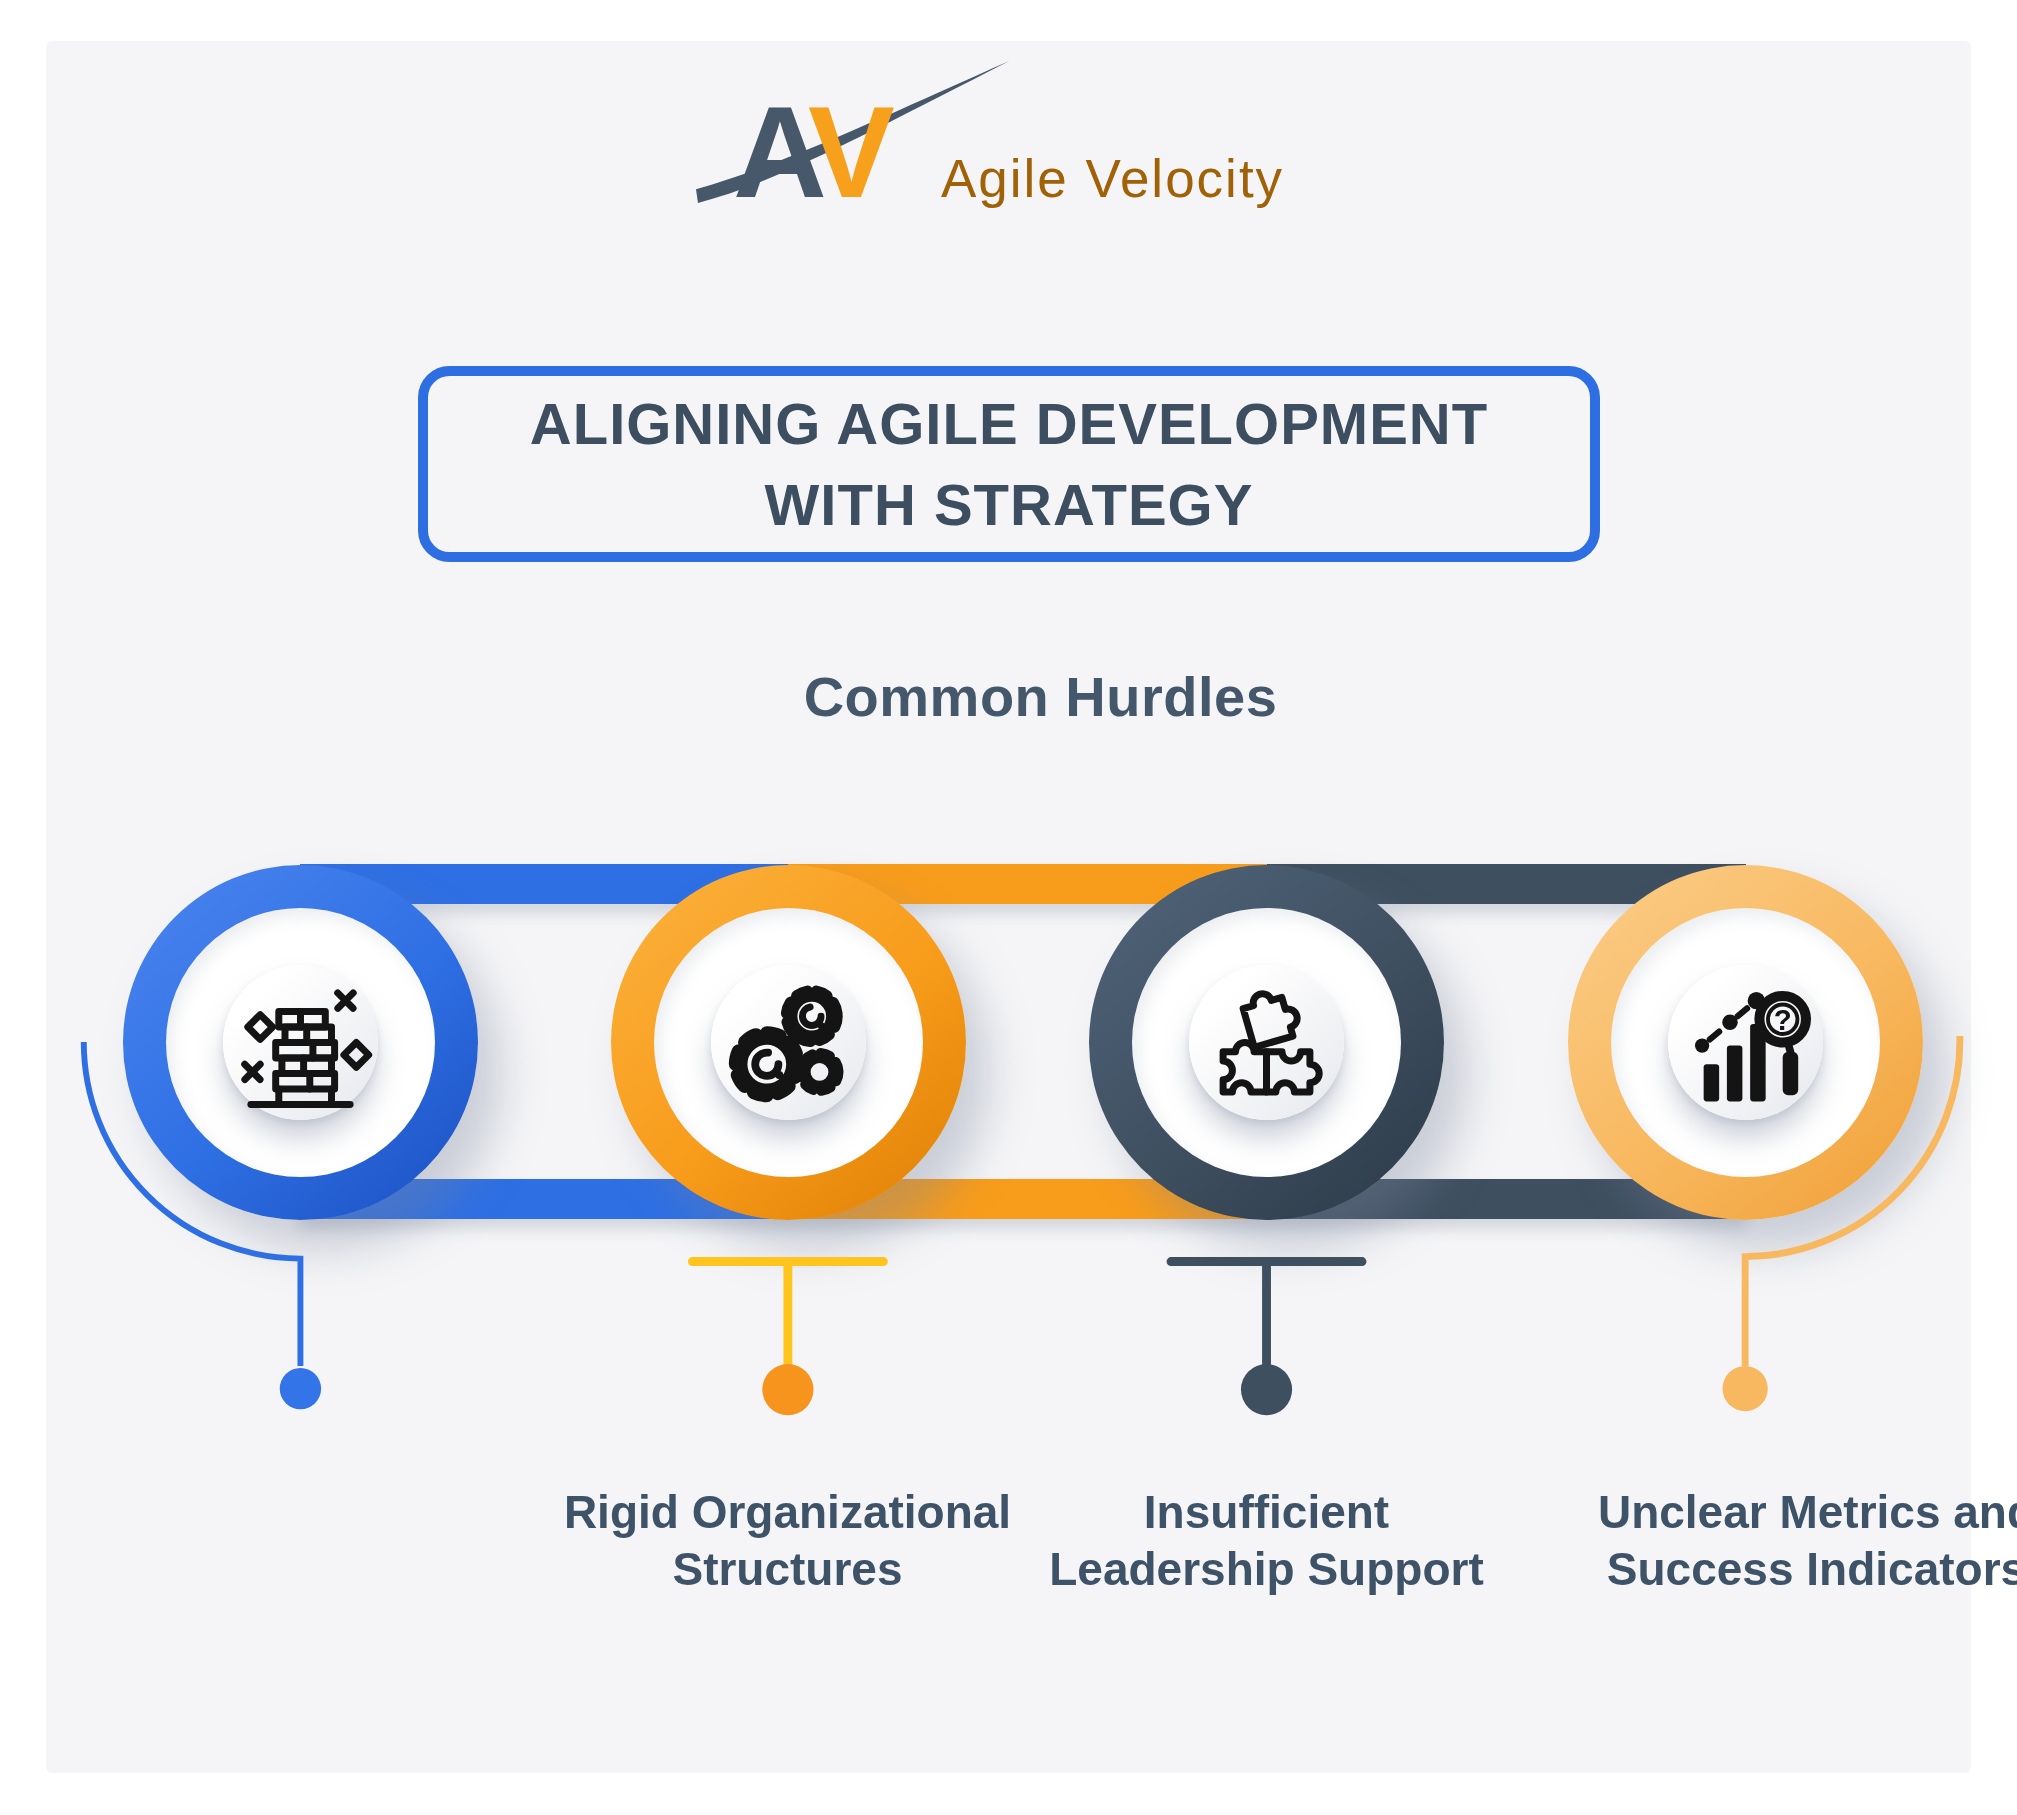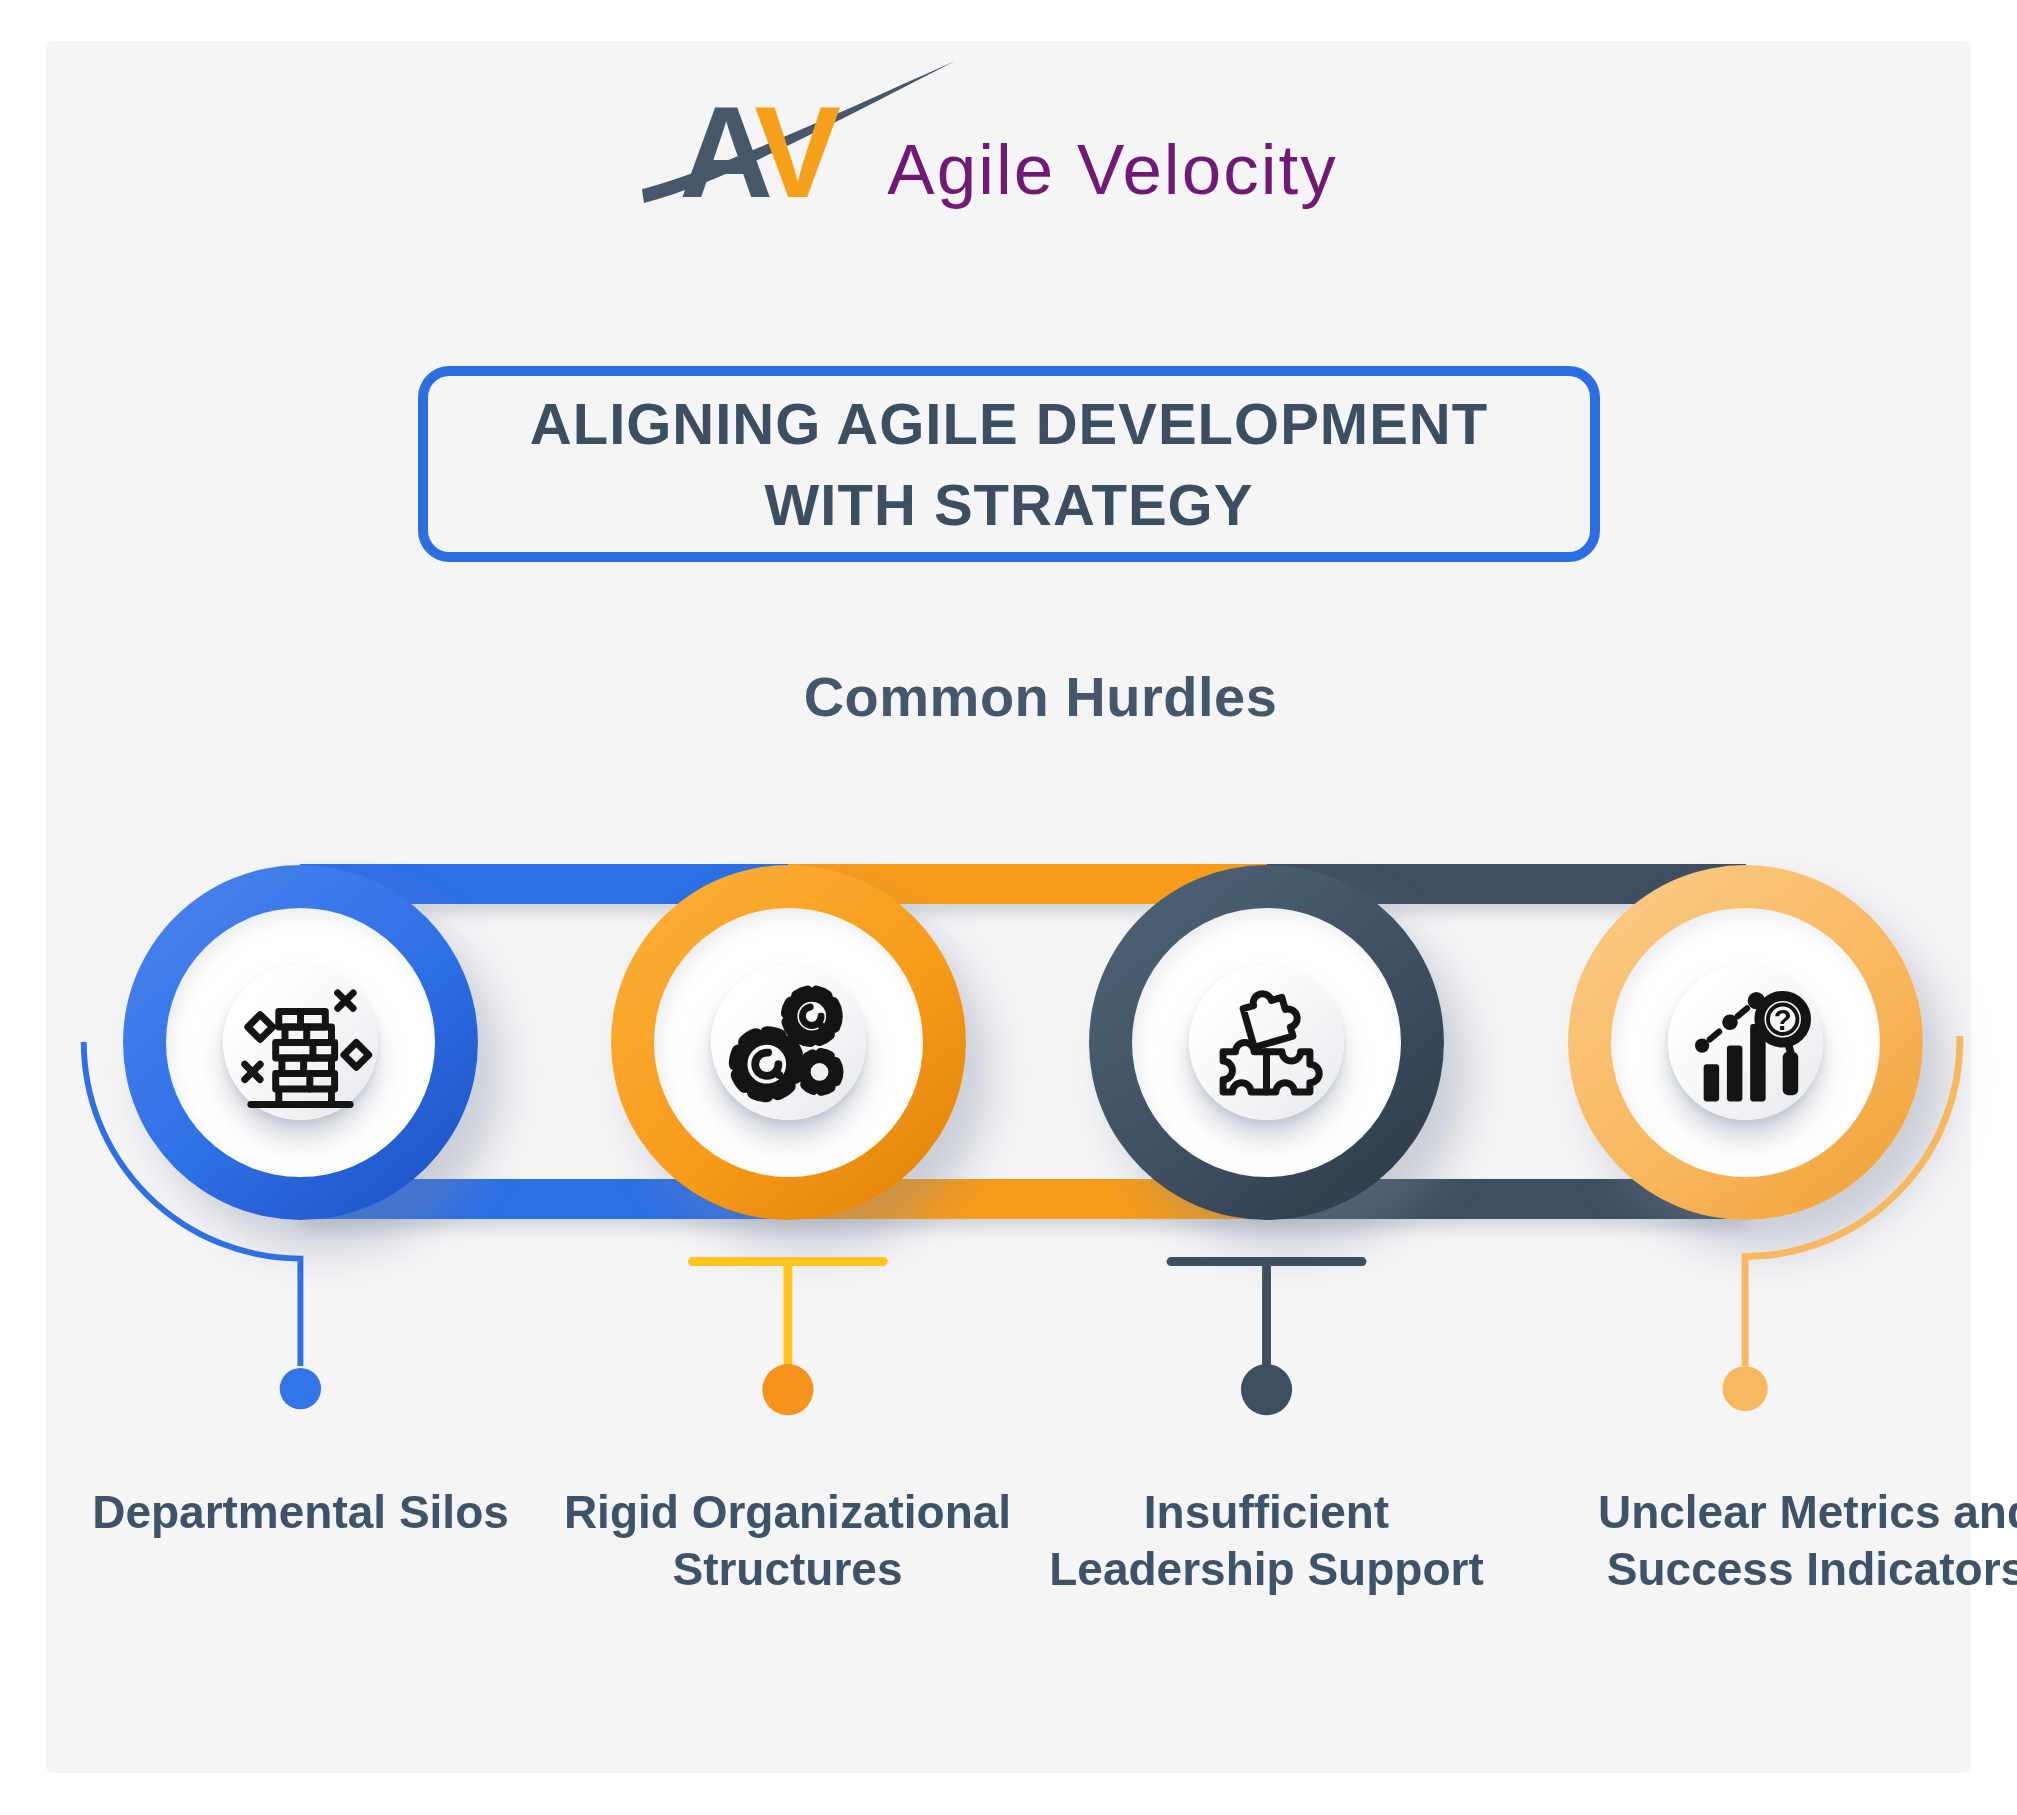--- a/index.html
+++ b/index.html
@@ -10,21 +10,21 @@
   .panel{
     position:absolute;left:46px;top:41px;width:1925px;height:1732px;
     background:#F5F5F7;border-radius:5.9px;
   }
   
   .logo{position:absolute;top:77px;left:0;width:100%;display:flex;justify-content:center;align-items:flex-end;}
   .mark{position:relative;width:185px;height:138px;}
   .mark-a{position:absolute;left:0;bottom:-2px;font-size:130px;line-height:1;font-weight:800;color:#46586A;letter-spacing:-3.9px;}
   .mark-v{position:absolute;left:75px;bottom:-2px;font-size:130px;line-height:1;font-weight:800;color:#F7A01B;z-index:3;}
   .swoosh{position:absolute;left:-37px;top:-21.7px;width:325px;height:158px;z-index:2;}
-  .wordmark{font-size:71px;font-weight:400;color:#701a75;letter-spacing:2px;margin-left:23px;line-height:1.05;padding-bottom:7.9px;}
+  .wordmark{font-size:53px;font-weight:400;color:#a16207;letter-spacing:2px;margin-left:23px;line-height:1.05;padding-bottom:7.9px;}
   
   .title-box{
     position:absolute;left:418px;top:366px;width:1182px;height:196px;box-sizing:border-box;
     border:10.8px solid #2D6FE3;border-radius:31.5px;display:flex;align-items:center;justify-content:center;
   }
   .main-title{max-width:1064px;text-align:center;font-size:58px;font-weight:800;color:#3C4E60;line-height:1.4;letter-spacing:1px;}
   .subtitle{position:absolute;top:664px;left:0;width:100%;text-align:center;font-size:56px;font-weight:700;color:#44576B;letter-spacing:0.5px;margin-left:32px;}
   
   .band{position:absolute;height:40px;box-shadow:0 9.9px 13.8px rgba(125,135,155,.28);}
   .band.top{top:864px;}
@@ -178,18 +178,17 @@
     <path d="M703 1281 H897 M800 1281 V1385" fill="none" stroke-width="9" stroke-linecap="round" style="stroke: rgb(255, 196, 29);"></path>
     <circle cx="800" cy="1411" r="26" style="fill: rgb(247, 148, 30);"></circle>
 
     <path d="M1189 1281 H1383 M1286 1281 V1385" fill="none" stroke-width="9" stroke-linecap="round" style="stroke: rgb(62, 79, 96);"></path>
     <circle cx="1286" cy="1411" r="26" style="fill: rgb(62, 79, 96);"></circle>
 
     <path d="M1990 1052 A219 219 0 0 1 1772 1276 L1772 1387" fill="none" stroke-width="7" style="stroke: rgb(248, 184, 95);"></path>
     <circle cx="1772" cy="1410" r="23" style="fill: rgb(248, 184, 95);"></circle>
   </svg>
 
-  <div class="hurdle-label l1">Departmental Silos</div>
   <div class="hurdle-label l3">Insufficient Leadership Support</div>
   <div class="hurdle-label l2">Rigid Organizational Structures</div>
   <div class="hurdle-label l4">Unclear Metrics and Success Indicators</div>
 </div>
 
 
 </body></html>

